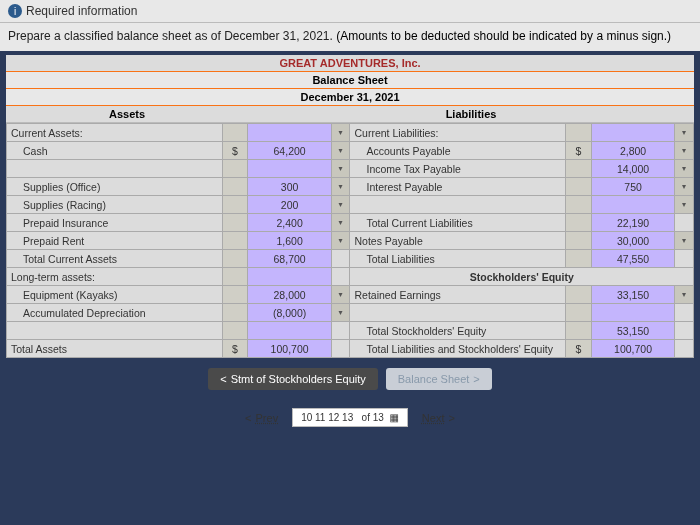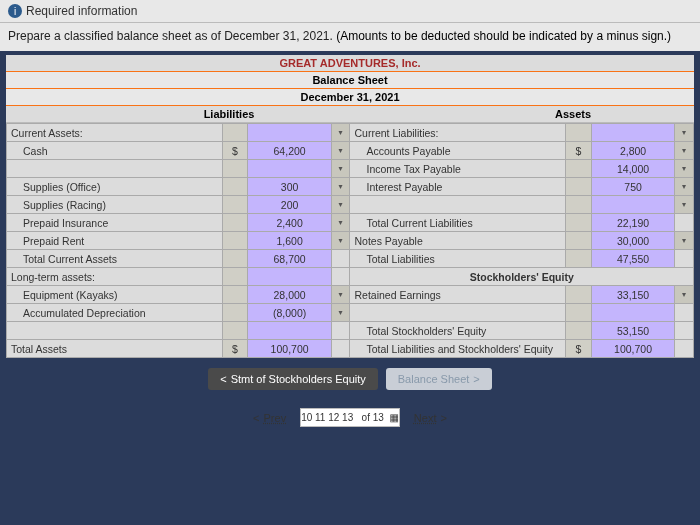--- a/index.html
+++ b/index.html
@@ -80,42 +80,42 @@
     background:#4a4a4a; color:#fff; padding:5px 12px;
     border-radius:3px; font-size:11px;
     display:flex; align-items:center; gap:4px;
   }
   .navbtn.light { background:#c9ced6; color:#8899aa; }
   .pager {
     display:flex; justify-content:center; align-items:center;
     gap:14px; margin-top:18px; color:#333;
   }
   .pager .link { color:#333; font-size:11px; display:flex; align-items:center; gap:4px;}
-  .pager .pages { background:#fff; padding:3px 0; border:1px solid #bbb; font-size:10px;}
+  .pager .pages { background:#fff; padding:3px 8px; border:1px solid #bbb; font-size:10px;}
   .grid-icon { font-size:10px; }
 </style>
 </head>
 <body>
 
 <div class="req-info">
   <span class="dot">i</span>
   <span>Required information</span>
 </div>
 
 <div class="prompt">
   <span>Prepare a classified balance sheet as of December 31, 2021. </span><span class="red">(Amounts to be deducted should be indicated by a minus sign.)</span>
 </div>
 
 <div class="sheet-wrap">
   <div class="hdr company">GREAT ADVENTURES, Inc.</div>
   <div class="hdr">Balance Sheet</div>
   <div class="hdr">December 31, 2021</div>
   <div class="section-hdr">
+    <div style="width:242px">Assets</div>
     <div style="flex:1">Liabilities</div>
-    <div style="width:242px">Assets</div>
   </div>
 
   <table class="tbl">
     <tbody>
         <tr>
       <td class="lbl subhead">Current Assets:</td>
       <td class="cur"></td>
           <td class="amt"></td>
           <td class="drop"></td>
       <td class="lbl subhead">Current Liabilities:</td>

